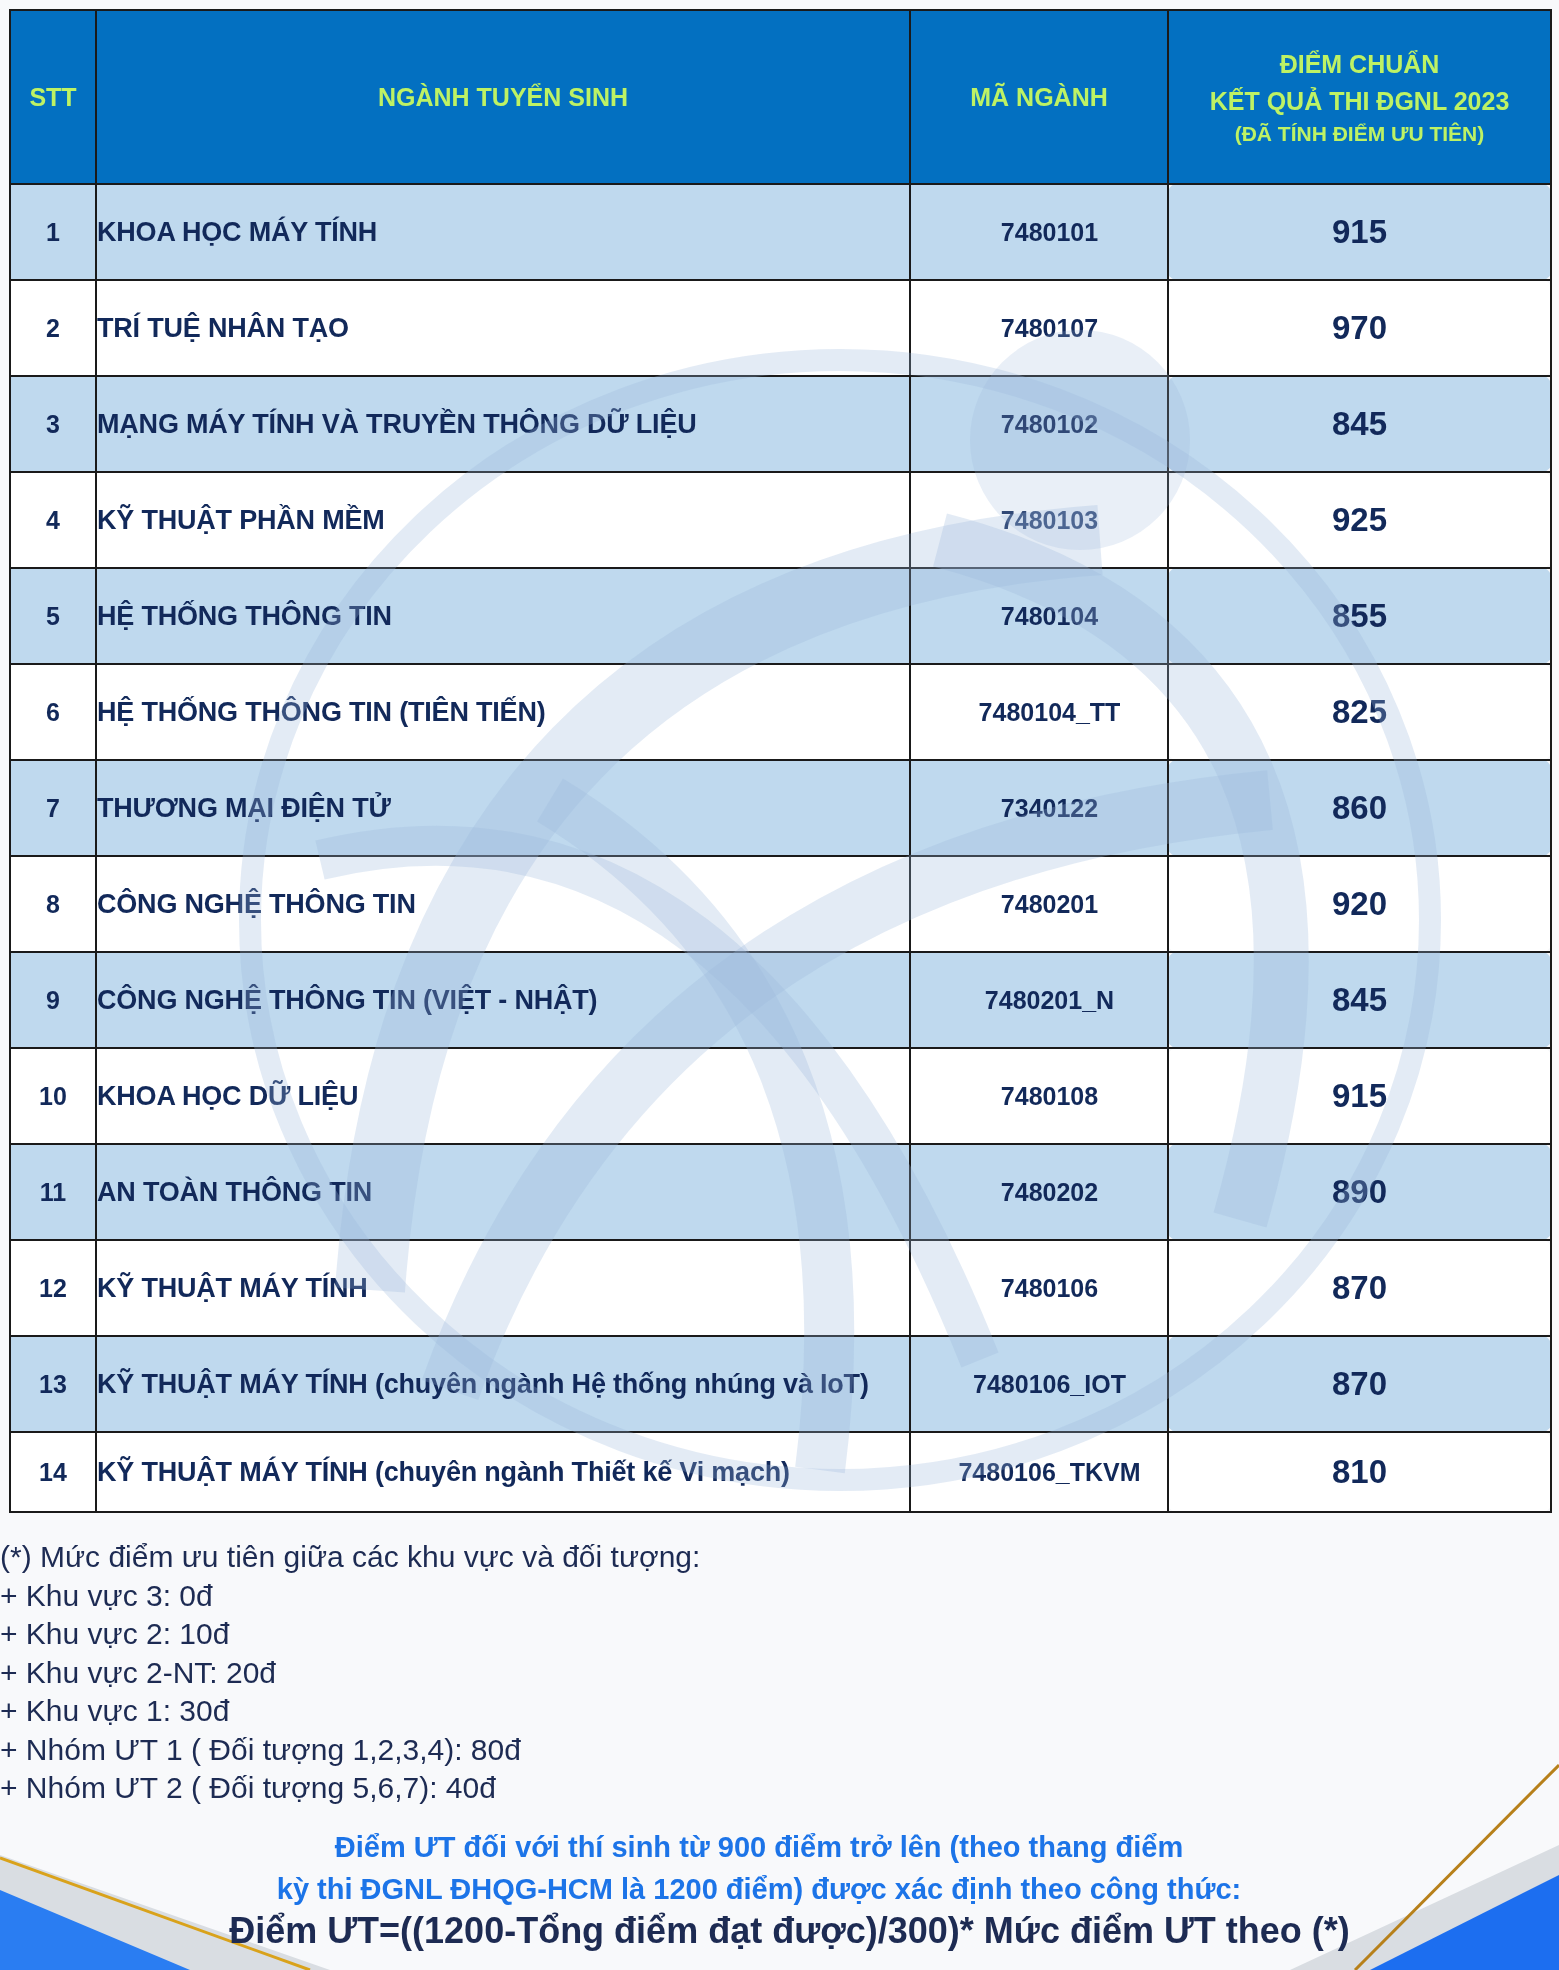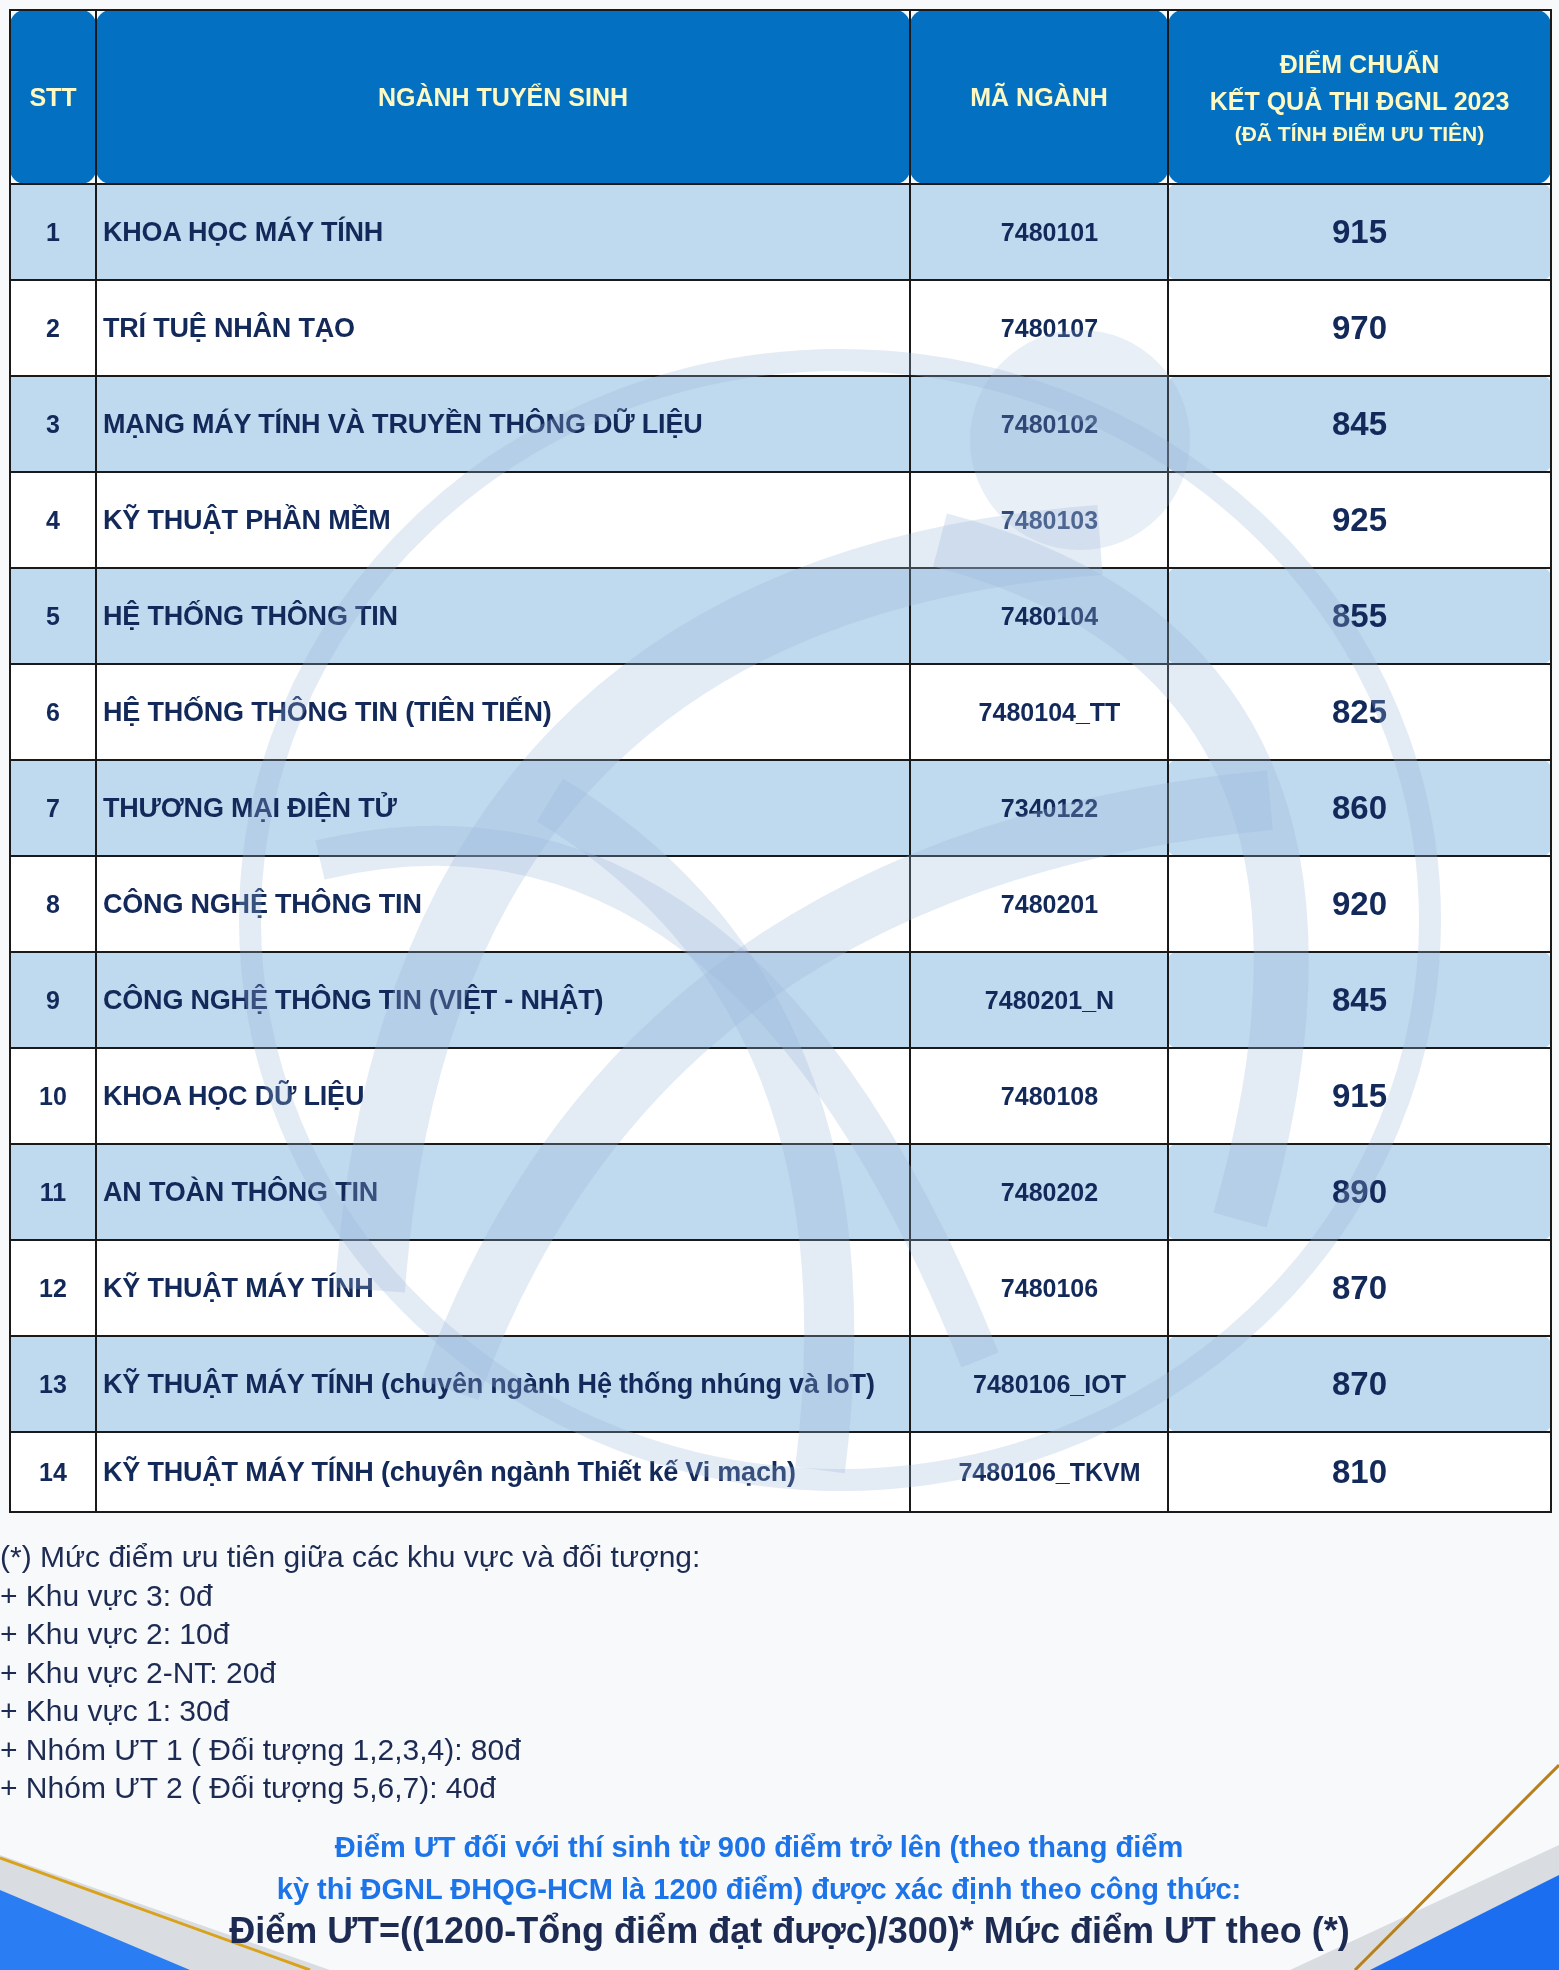--- a/index.html
+++ b/index.html
@@ -17,34 +17,34 @@
       position: absolute; left: 9px; top: 9px; width: 1541px;
       z-index: 1;
     }
     table {
       border-collapse: collapse; width: 1541px; table-layout: fixed;
     }
     th, td {
       border: 2px solid #1a1a1a;
     }
     th {
-      background: #0370c1; color: #fef9c3; font-weight: bold;
+      background: #0370c1; color: #bef264; font-weight: bold;
       height: 174px; text-align: center; vertical-align: middle;
-      font-size: 25px; line-height: 37px; border-radius: 15px;
+      font-size: 25px; line-height: 37px;
     }
     th .sub { display: block; font-size: 21px; line-height: 28px; }
     td {
       height: 96px; color: #12295a; font-weight: bold; vertical-align: middle;
       position: relative;
     }
     tr.last td { height: 80px; }
     tr.odd td { background: rgba(191, 217, 238, 1); }
     tr.even td { background: rgba(255, 255, 255, 1); }
     td.stt { text-align: center; font-size: 25px; }
-    td.name { text-align: left; padding-left: 6px; font-size: 27px; letter-spacing: -0.2px; margin-top: 16px; }
+    td.name { text-align: left; font-size: 27px; letter-spacing: -0.2px; margin-top: 16px; }
     td.name .norm { font-weight: bold; }
     td.code { text-align: center; font-size: 25px; padding-left: 21px; }
     td.score { text-align: center; font-size: 33px; border-radius: 9px; }
     .cell-text { position: relative; z-index: 3; }
 
     .notes {
       position: absolute; left: 0; top: 1538px; z-index: 3;
       color: #1d2b53; font-size: 30px; line-height: 38.5px;
     }
     .formula-note {

